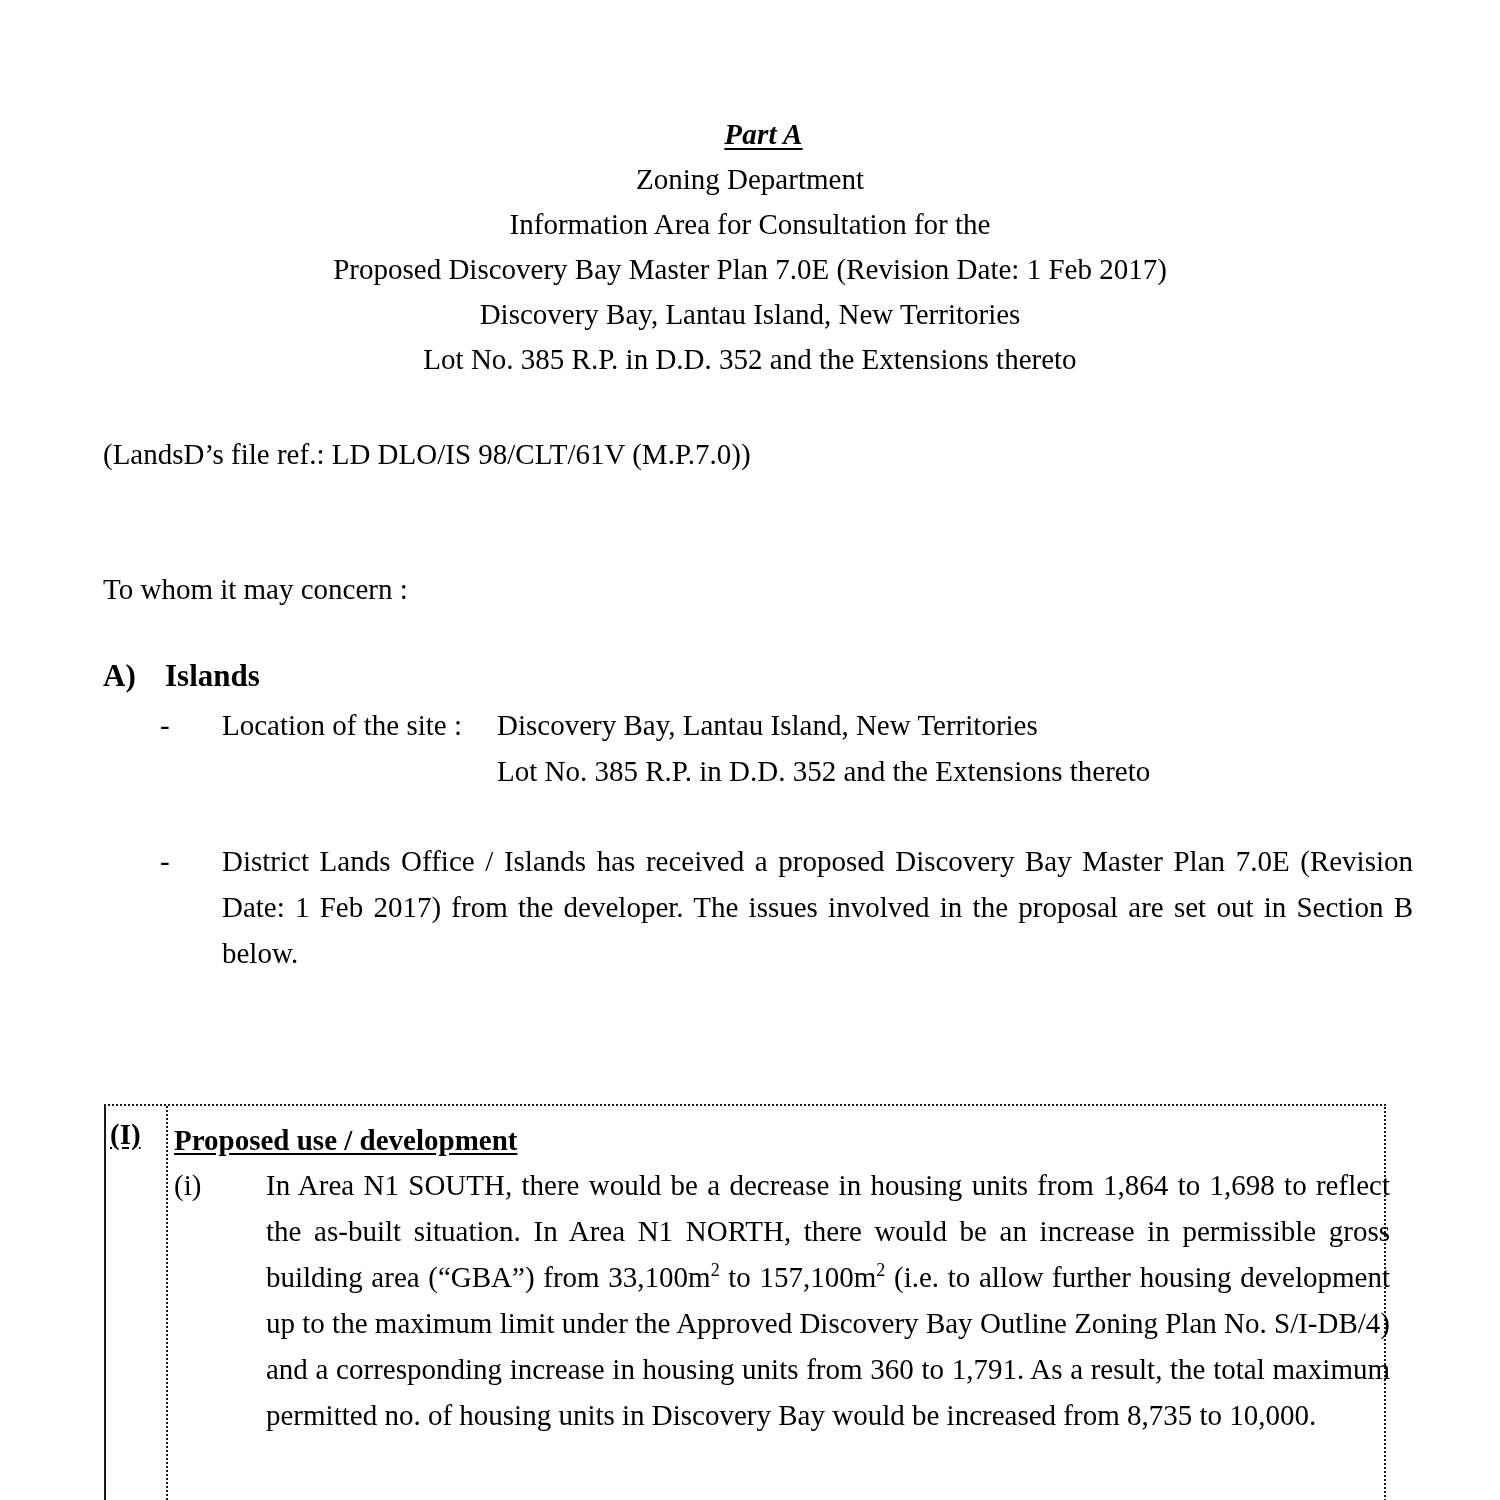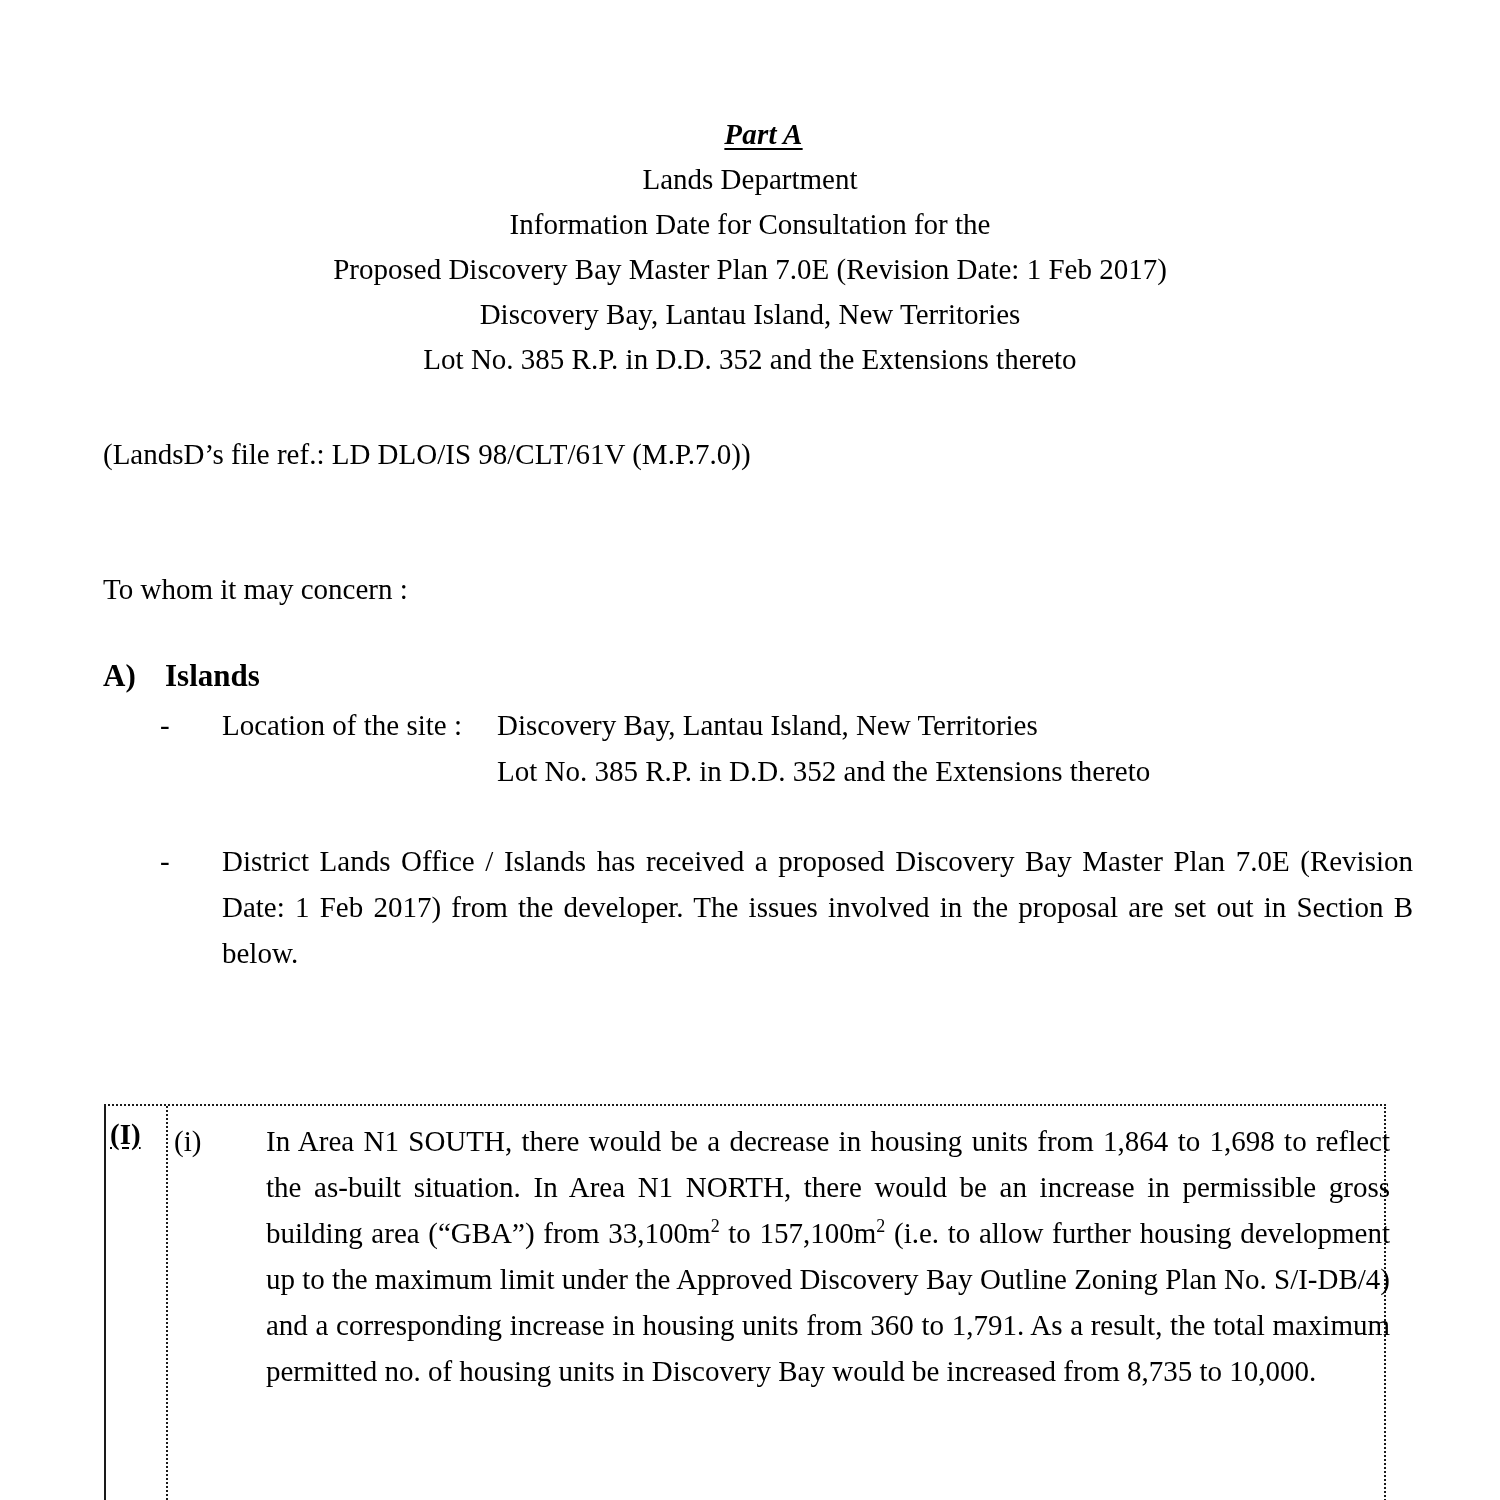--- a/index.html
+++ b/index.html
@@ -212,22 +212,22 @@
     line-height: 0;
   }
 </style>
 </head>
 <body>
 
 <div class="page">
 
   <div class="title-block">
     <div class="part-label">Part A</div>
-    <div class="title-line">Lands Department</div>
-    <div class="title-line">Information Date for Consultation for the</div>
+    <div class="title-line">Zoning Department</div>
+    <div class="title-line">Information Area for Consultation for the</div>
     <div class="title-line">Proposed Discovery Bay Master Plan 7.0E (Revision Date: 1 Feb 2017)</div>
     <div class="title-line">Discovery Bay, Lantau Island, New Territories</div>
     <div class="title-line">Lot No. 385 R.P. in D.D. 352 and the Extensions thereto</div>
   </div>
 
   <div class="file-ref">(LandsD’s file ref.: LD DLO/IS 98/CLT/61V (M.P.7.0))</div>
 
   <div class="salutation">To whom it may concern :</div>
 
   <div class="section-heading" id="sec-a-heading">
@@ -248,20 +248,23 @@
     <div class="bullet-body">District Lands Office / Islands has received a proposed Discovery Bay Master Plan 7.0E (Revision Date: 1 Feb 2017) from the developer. The issues involved in the proposal are set out in Section B below.</div>
   </div>
 
 
   <div class="particulars-table">
     <div class="ptable-col-divider"></div>
 
     <div class="ptable-rownum">(I)</div>
 
     <div class="ptable-cell">
+      <div>
+        <span class="cell-heading">Proposed use / development</span>
+      </div>
 
       <div class="sub-item">
         <span class="sub-item-marker">(i)</span>
         <div class="sub-item-content">
           <p class="sub-para"><span>In Area N1 SOUTH, there would be a decrease in housing units from 1,864 to 1,698 to reflect the as-built situation. In Area N1 NORTH, there would be an increase in permissible gross building area (“GBA”) from 33,100m</span><sup>2</sup><span> to 157,100m</span><sup>2</sup><span> (i.e. to allow further housing development up to the maximum limit under the Approved Discovery Bay Outline Zoning Plan No. S/I-DB/4) and a corresponding increase in housing units from 360 to 1,791. As a result, the total maximum permitted no. of housing units in Discovery Bay would be increased from 8,735 to 10,000.</span></p>
         </div>
       </div>
     </div>
   </div>
 

